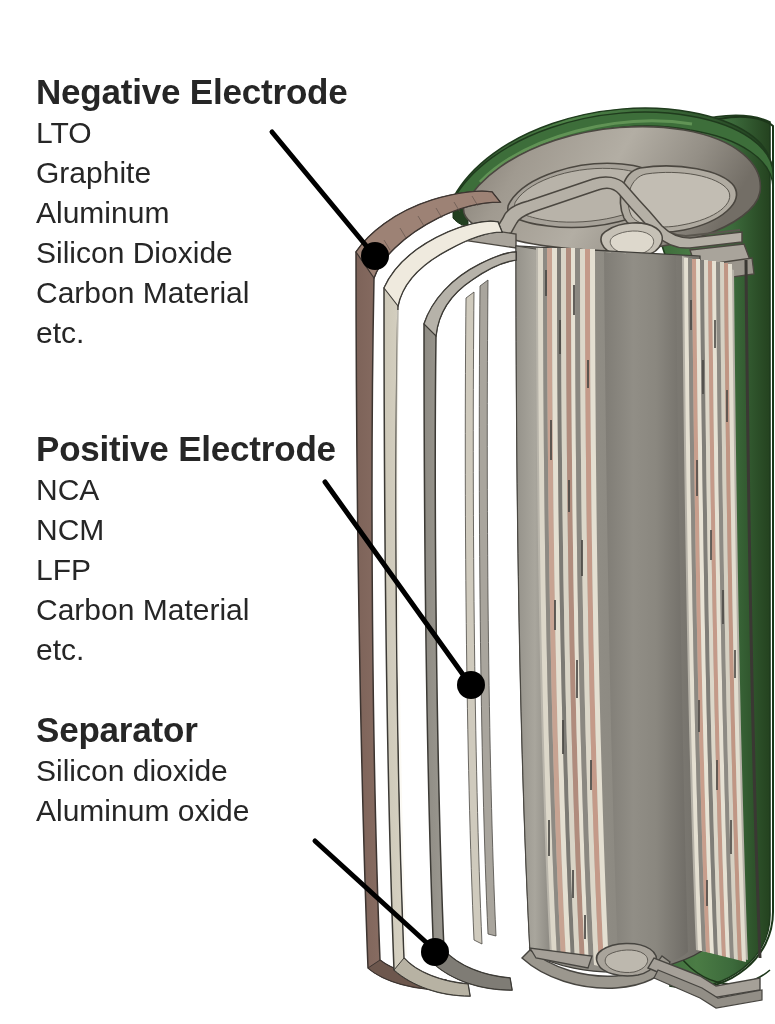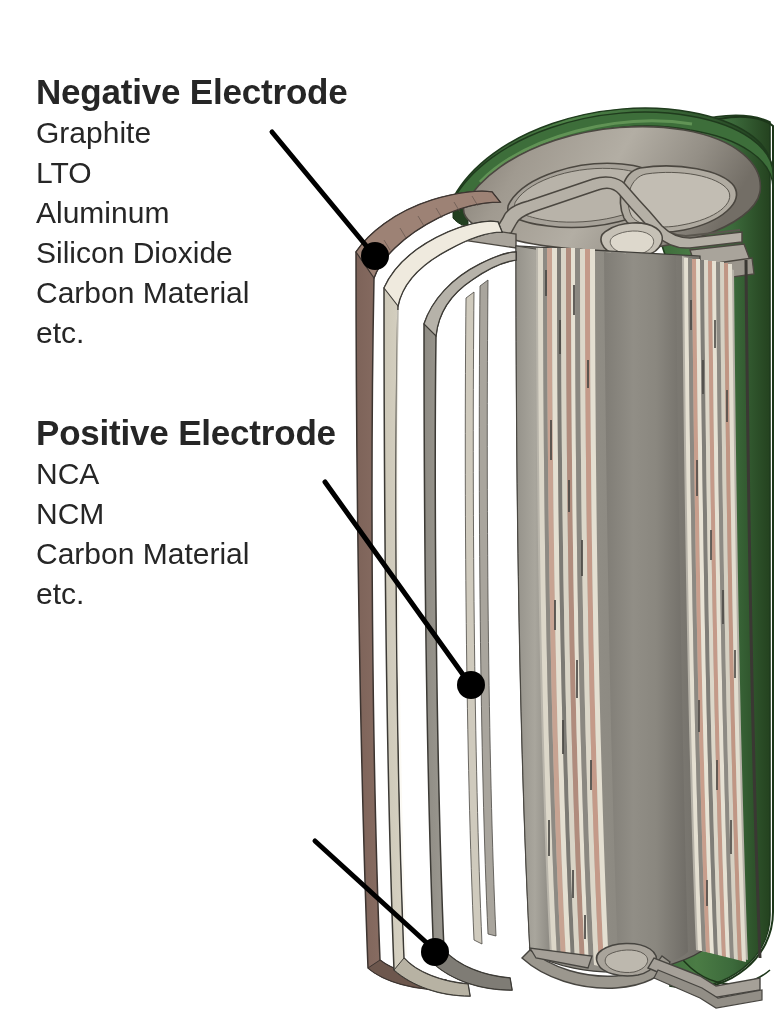--- a/index.html
+++ b/index.html
@@ -35,21 +35,21 @@
   .ann-list { margin: 0; padding: 0; list-style: none; }
   .ann-item {
     font-size: 30px;
     font-weight: 400;
     line-height: 40px;
     white-space: nowrap;
     color: #262626;
   }
 
   #block-negative { left: 36px; top: 71px; }
-  #block-positive { left: 36px; top: 412px; }
+  #block-positive { left: 36px; top: 428px; }
   #block-separator { left: 36px; top: 709px; }
 
   
   #leaders {
     position: absolute;
     left: 0; top: 0;
     width: 775px; height: 1024px;
     pointer-events: none;
   }
 
@@ -462,39 +462,47 @@
         <path d="M314,918 L360,938 L376,948 L422,940 L422,930 L378,938 L362,928 L318,910 Z" fill="#928e86" stroke="#474540" stroke-width="1.2"></path>
 
         <path d="M190,888 L196,898 L248,908 L252,896 Z" fill="#a5a098" stroke="#474540" stroke-width="1.3"></path>
       </g>
     </svg>
   </div>
 
   <div class="ann-block" id="block-negative">
     <div class="ann-title">Negative Electrode</div>
     <ul class="ann-list">
+      <li class="ann-item">LTO</li>
       <li class="ann-item">Graphite</li>
-      <li class="ann-item">LTO</li>
       <li class="ann-item">Aluminum</li>
       <li class="ann-item">Silicon Dioxide</li>
       <li class="ann-item">Carbon Material</li>
       <li class="ann-item">etc.</li>
     </ul>
   </div>
 
   <div class="ann-block" id="block-positive">
     <div class="ann-title">Positive Electrode</div>
     <ul class="ann-list">
       <li class="ann-item">NCA</li>
       <li class="ann-item">NCM</li>
+      <li class="ann-item">LFP</li>
       <li class="ann-item">Carbon Material</li>
       <li class="ann-item">etc.</li>
     </ul>
   </div>
 
+  <div class="ann-block" id="block-separator">
+    <div class="ann-title">Separator</div>
+    <ul class="ann-list">
+      <li class="ann-item">Silicon dioxide</li>
+      <li class="ann-item">Aluminum oxide</li>
+    </ul>
+  </div>
 
   <svg id="leaders" viewBox="0 0 775 1024" xmlns="http://www.w3.org/2000/svg">
     <g>
       <line id="ld0" stroke="#000000" stroke-width="5" stroke-linecap="round" x1="272" y1="132" x2="368" y2="248"></line>
       <circle id="dt0" fill="#000000" cx="375" cy="256" r="14"></circle>
     </g>
     <g>
       <line id="ld1" stroke="#000000" stroke-width="5" stroke-linecap="round" x1="325" y1="482" x2="464" y2="676"></line>
       <circle id="dt1" fill="#000000" cx="471" cy="685" r="14"></circle>
     </g>

